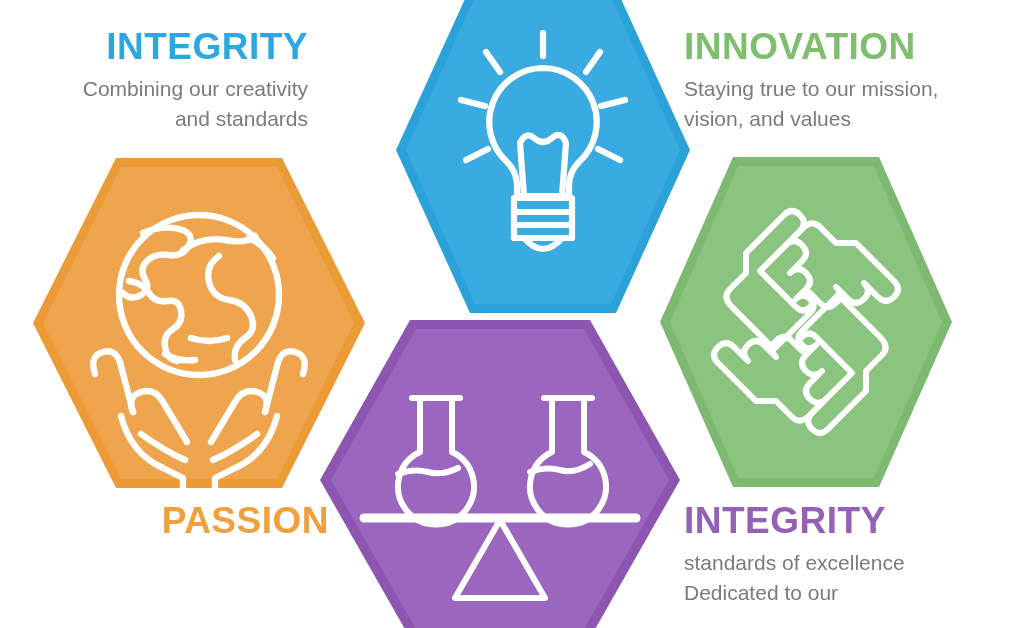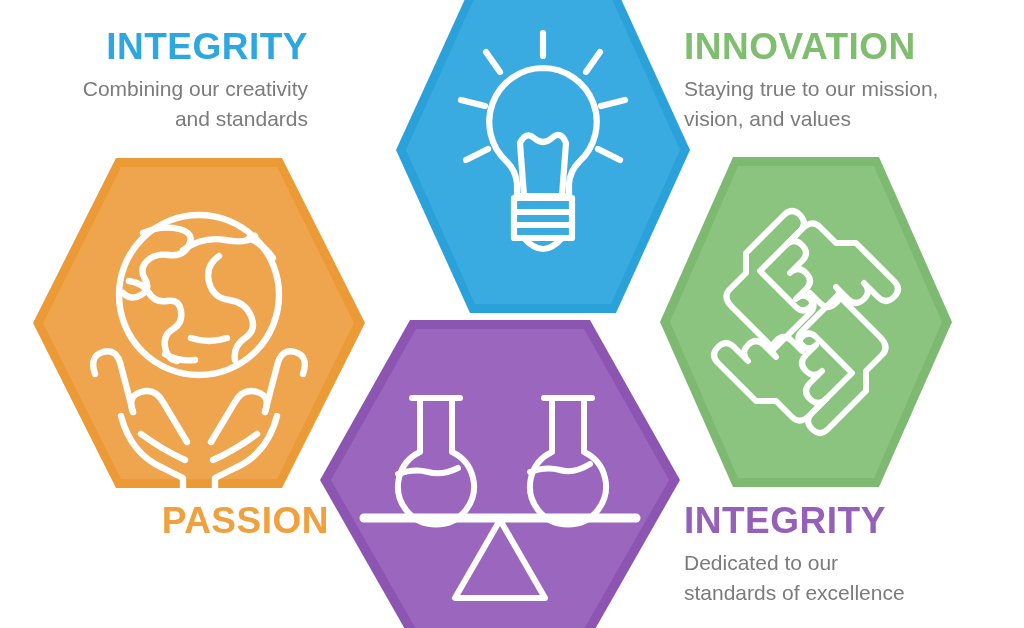--- a/index.html
+++ b/index.html
@@ -161,18 +161,18 @@
 
   <div class="tblock al-r" id="blk-passion">
     <div class="ttitle c-orange">PASSION</div>
     <div class="tsub">
     </div>
   </div>
 
   <div class="tblock al-l" id="blk-integrity">
     <div class="ttitle c-purple">INTEGRITY</div>
     <div class="tsub">
+      <div>standards of excellence</div>
       <div>Dedicated to our</div>
-      <div>standards of excellence</div>
     </div>
   </div>
 
 </div>
 
 </body></html>

